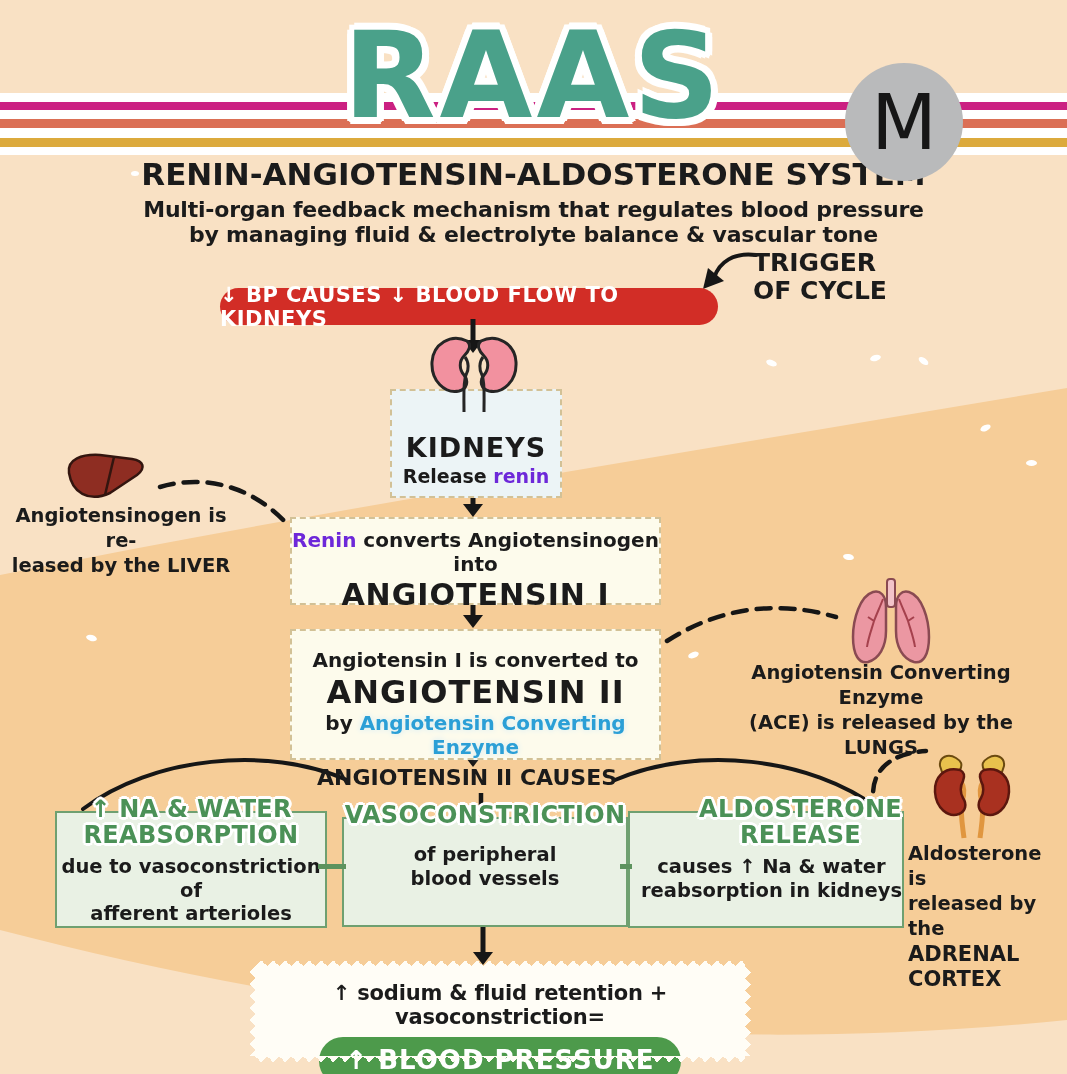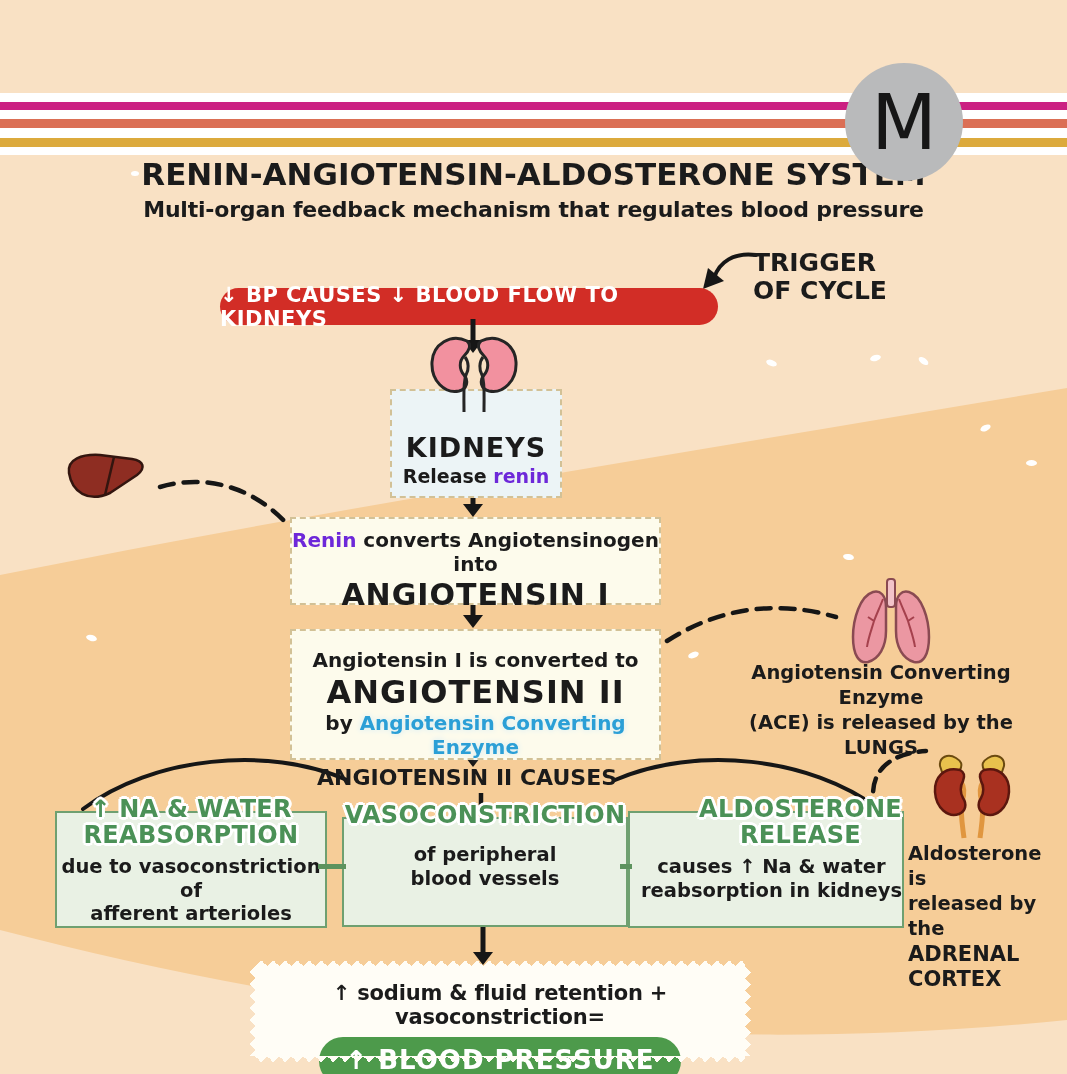--- a/index.html
+++ b/index.html
@@ -117,23 +117,25 @@
   <div class="spk" style="left:688px;top:652px;transform:rotate(-20deg)"></div>
   <div class="spk" style="left:86px;top:635px;transform:rotate(15deg)"></div>
   <div class="spk" style="left:1026px;top:460px"></div>
   <div class="spk" style="left:131px;top:171px;width:8px;height:5px"></div>
 
   <div class="abs stripe-band">
     <div class="stripe" id="s1"></div>
     <div class="stripe" id="s2"></div>
     <div class="stripe" id="s3"></div>
   </div>
+  <div class="abs raas">RAAS</div>
   <div class="abs badge">M</div>
   <div class="abs subtitle">RENIN-ANGIOTENSIN-ALDOSTERONE SYSTEM</div>
   <div class="abs tagline" id="tg1">Multi-organ feedback mechanism that regulates blood pressure</div>
+  <div class="abs tagline" id="tg2">by managing fluid &amp; electrolyte balance &amp; vascular tone</div>
 
   <svg id="line-svg" width="1067" height="1074" viewBox="0 0 1067 1074">
 
     <path d="M756 255 C 734 252 719 262 714 278" fill="none" stroke="#161616" stroke-width="4" stroke-linecap="round"></path>
     <polygon points="703,289 708,268 724,281" fill="#161616"></polygon>
 
     <path d="M160 487 C 205 474 252 486 287 524" fill="none" stroke="#161616" stroke-width="4.5" stroke-dasharray="14 10" stroke-linecap="round"></path>
 
     <path d="M667 641 C 720 607 778 600 836 617" fill="none" stroke="#161616" stroke-width="4.5" stroke-dasharray="14 10" stroke-linecap="round"></path>
 
@@ -178,20 +180,24 @@
   </svg>
   <div class="abs dashed kidneys-box">
     <div class="kidneys-title">KIDNEYS</div>
     <div class="kidneys-sub"><span>Release </span><span class="renin">renin</span></div>
   </div>
 
   <svg class="icon" style="left:66px;top:451px" width="86" height="52" viewBox="0 0 86 52">
     <path d="M3 22 C1 8 16 3 34 4 L66 8 C78 10 80 17 71 24 L44 42 C22 52 6 41 3 22 Z" fill="#8e2d22" stroke="#33150f" stroke-width="2.5" stroke-linejoin="round"></path>
     <path d="M48 6 L39 44" stroke="#33150f" stroke-width="2.5" fill="none"></path>
   </svg>
+  <div class="abs note" id="liver-note">
+    <span style="display:block">Angiotensinogen is re-</span>
+    <span style="display:block"><span>leased by the </span><span class="bold">LIVER</span></span>
+  </div>
 
   <div class="abs dashed ang-box" id="ang1">
     <div class="intro"><span class="renin">Renin</span><span> converts Angiotensinogen into</span></div>
     <div class="big">ANGIOTENSIN I</div>
   </div>
 
   <div class="abs dashed ang-box" id="ang2">
     <div class="intro">Angiotensin I is converted to</div>
     <div class="big">ANGIOTENSIN II</div>
     <div class="intro"><span class="bold">by </span><span class="ace">Angiotensin Converting Enzyme</span></div>

